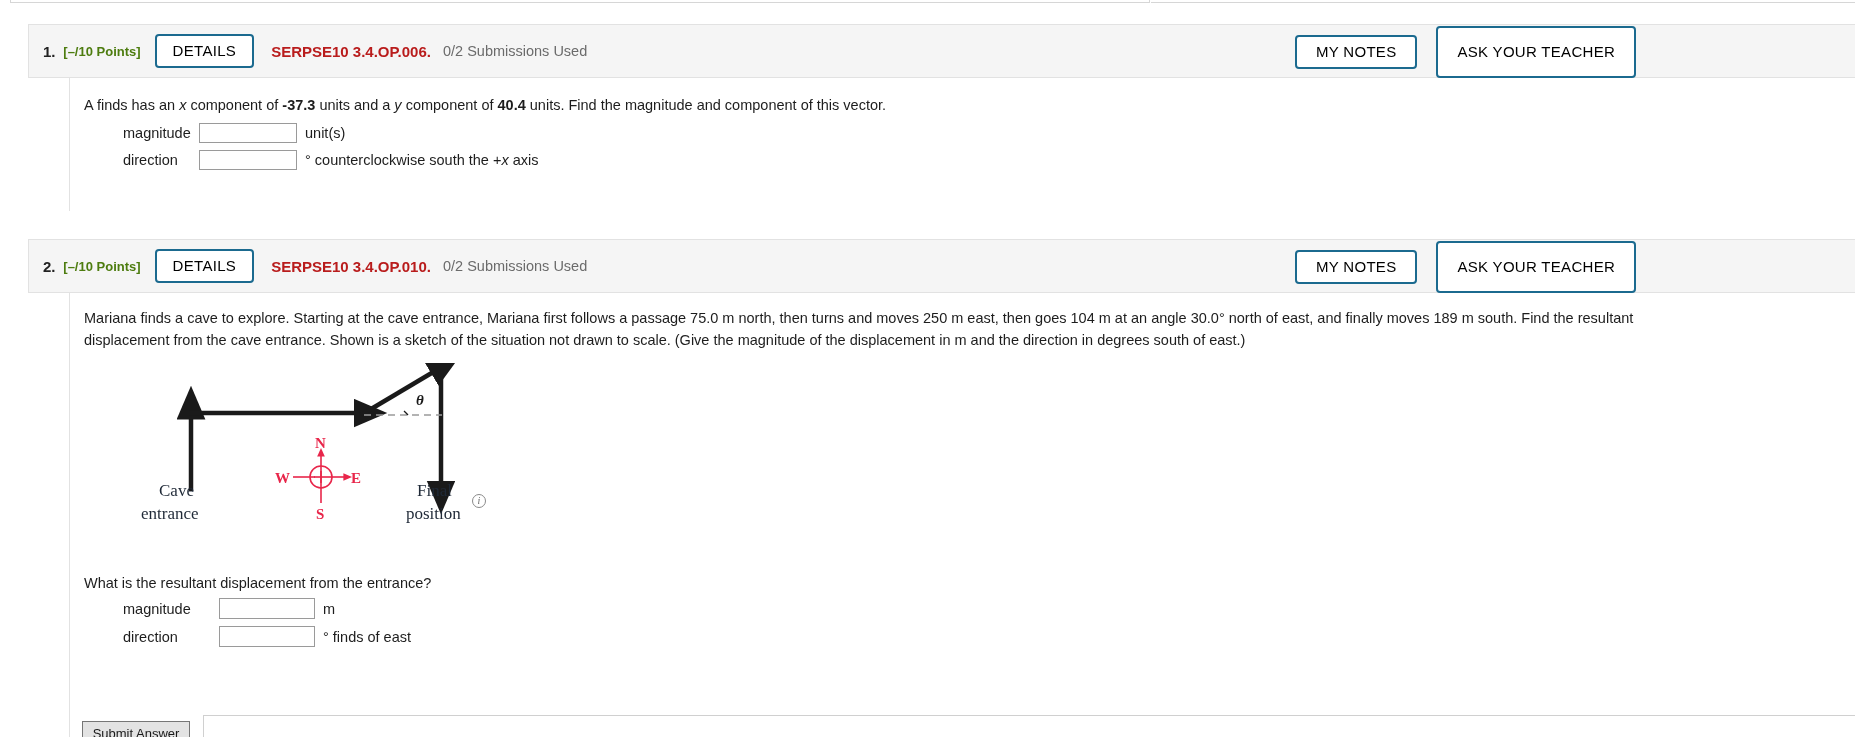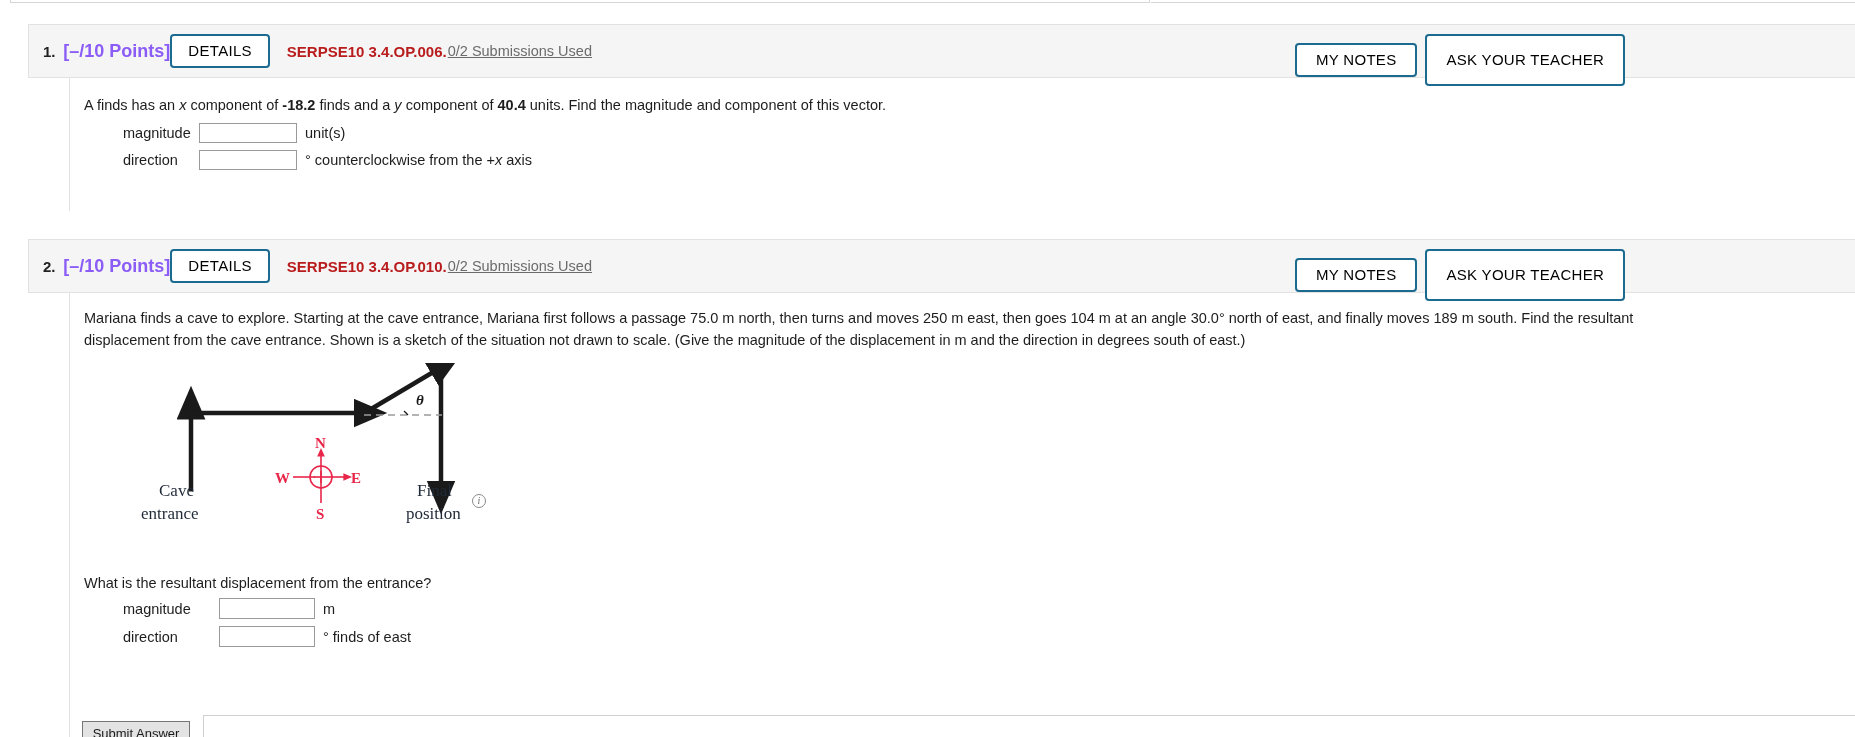--- a/index.html
+++ b/index.html
@@ -58,23 +58,24 @@
   }
 
   .q-number {
     font-size: 15px;
     font-weight: bold;
     color: #222;
     margin-right: 8px;
     letter-spacing: -0.1px;
   }
   .q-points {
-    font-size: 18px;
+    font-size: 13px;
     font-weight: bold;
-    color: #8b5cf6;
+    color: #4d7c0f;
+    margin-right: 14px;
     white-space: nowrap;
   }
 
   .btn-outline {
     border: 2px solid #1b6a8f;
     border-radius: 4px;
     background: #ffffff;
     color: #000000;
     font-size: 15px;
     letter-spacing: 0.3px;
@@ -89,33 +90,32 @@
   .q-code {
     font-size: 15px;
     font-weight: bold;
     color: #b91c1c;
     margin-left: 17px;
     white-space: nowrap;
   }
   .q-subs {
     font-size: 14.5px;
     color: #6b6b6b;
-    margin-left: 1px;
-    white-space: nowrap;
-    text-decoration: underline;
+    margin-left: 12px;
+    white-space: nowrap;
   }
 
   .q-header-right {
     position: absolute;
     left: 1266px;
-    top: 8px;
+    top: 0;
     height: 54px;
     display: flex;
     align-items: center;
-    gap: 8px;
+    gap: 19px;
   }
   .btn-notes  { padding: 7px 19px; }
   .btn-ask    { padding: 16px 19px; }
 
   
   .q-body {
     border-left: 1px solid #e2e2e2;
     margin-left: 41px;
     padding: 16px 0 0 14px;
     background: #fff;
@@ -251,32 +251,32 @@
     <span class="q-points">[–/10 Points]</span>
     <button class="btn-outline btn-details">DETAILS</button>
     <span class="q-code">SERPSE10 3.4.OP.006.</span>
     <span class="q-subs">0/2 Submissions Used</span>
     <div class="q-header-right">
       <button class="btn-outline btn-notes">MY NOTES</button>
       <button class="btn-outline btn-ask">ASK YOUR TEACHER</button>
     </div>
   </div>
   <div class="q-body">
-    <div class="prompt"><span>A finds has an </span><em>x</em><span> component of </span><b class="val">-18.2</b><span> finds and a </span><em>y</em><span> component of </span><b class="val">40.4</b><span> units. Find the magnitude and component of this vector.</span></div>
+    <div class="prompt"><span>A finds has an </span><em>x</em><span> component of </span><b class="val">-37.3</b><span> units and a </span><em>y</em><span> component of </span><b class="val">40.4</b><span> units. Find the magnitude and component of this vector.</span></div>
 
     <div class="ans-row">
       <span class="ans-label">magnitude</span>
       <input class="ans-input" type="text" value="" style="">
       <span class="ans-unit">unit(s)</span>
     </div>
 
     <div class="ans-row">
       <span class="ans-label">direction</span>
       <input class="ans-input" type="text" value="" style="">
-      <span class="ans-unit"><span>° counterclockwise from the +</span><em>x</em><span> axis</span></span>
+      <span class="ans-unit"><span>° counterclockwise south the +</span><em>x</em><span> axis</span></span>
     </div>
   </div>
 </div>
 
 <div class="question" id="question-2">
   <div class="q-header">
     <span class="q-number">2.</span>
     <span class="q-points">[–/10 Points]</span>
     <button class="btn-outline btn-details">DETAILS</button>
     <span class="q-code">SERPSE10 3.4.OP.010.</span>

